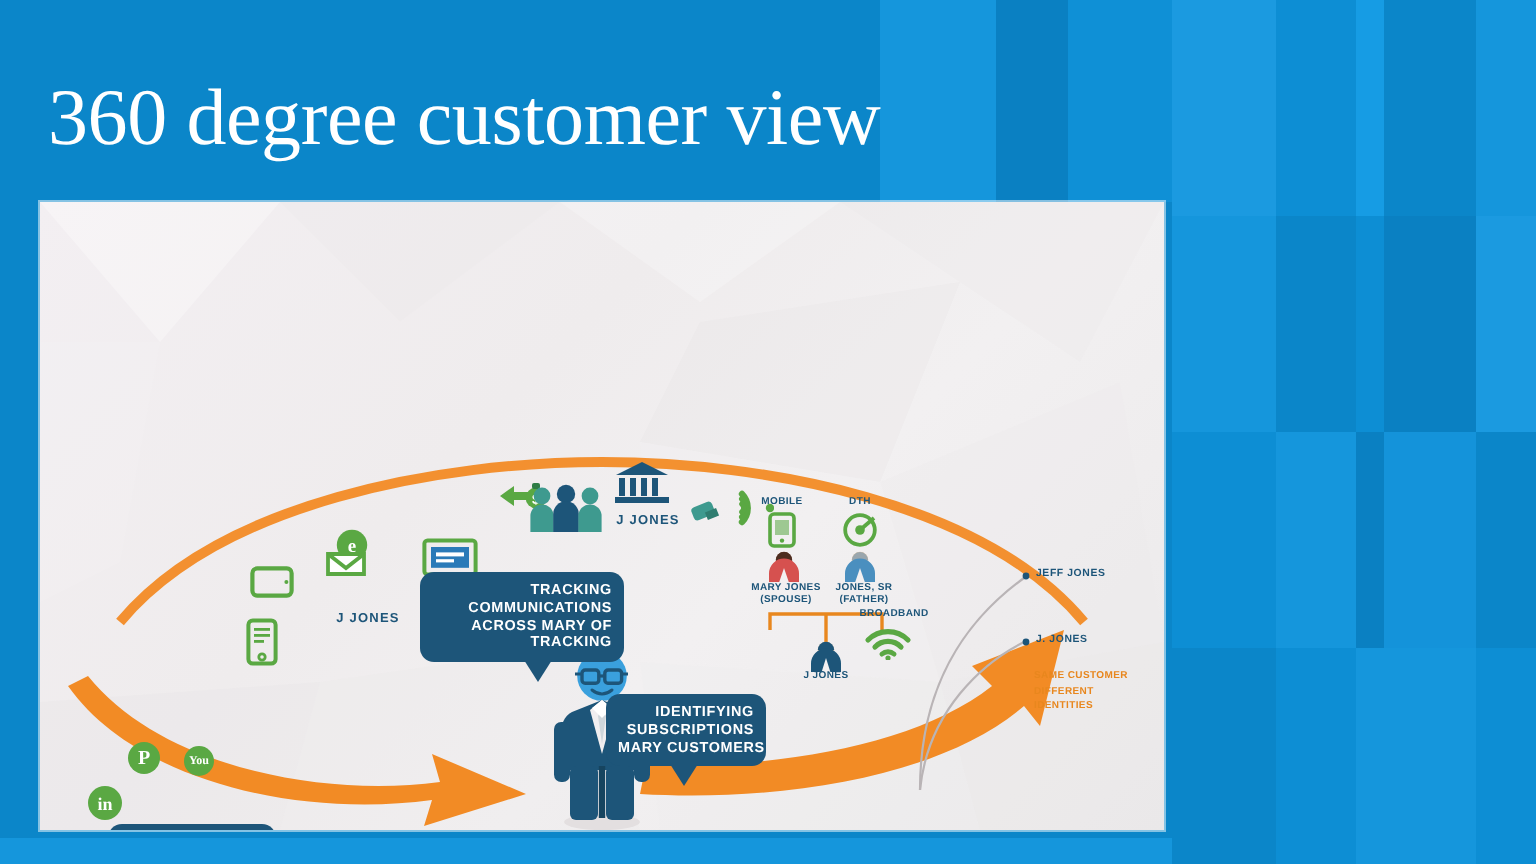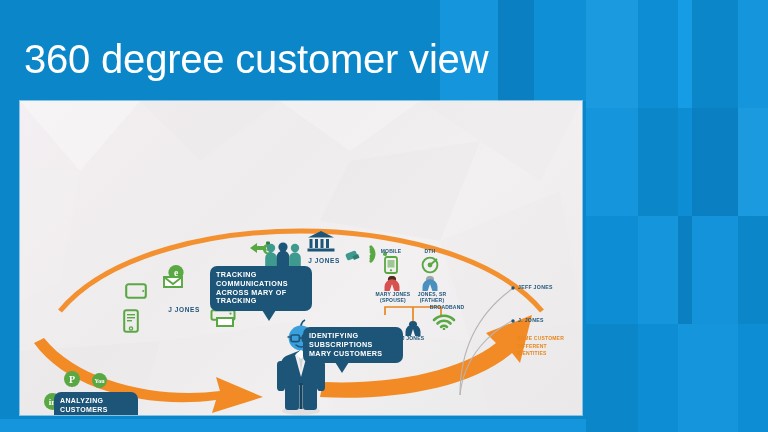--- a/index.html
+++ b/index.html
@@ -12,21 +12,21 @@
 
   
   #bg-mosaic { position:absolute; inset:0; z-index:0; background:#0b86c9; }
   .tile { position:absolute; }
 
   
   #slide-title {
     position:absolute; left:24px; top:36px; z-index:5;
     color:#ffffff; font-size:40px; font-weight:400;
     letter-spacing:-0.2px; line-height:46px;
-    font-family:Liberation Sans, sans-serif;
+    font-family:Liberation Serif, serif;
     white-space:nowrap;
   }
 
   
   #infographic-panel {
     position:absolute; left:20px; top:101px; width:562px; height:314px;
     z-index:4; overflow:hidden;
     background:linear-gradient(135deg,#f3eff2 0%,#efeced 38%,#f2f0f1 62%,#ebe9ea 100%);
     box-shadow:0 0 0 1px rgba(255,255,255,.5);
   }
@@ -34,41 +34,42 @@
   .poly { position:absolute; opacity:.5; }
 
   
   #flow-arrows { position:absolute; inset:0; z-index:6; pointer-events:none; }
 
   
   .callout {
     position:absolute; z-index:12;
     background:#1d5579; color:#ffffff;
     border-radius:7px;
-    text-align:left;
+    text-align:right;
     font-weight:bold;
     letter-spacing:.35px;
     padding:5px 6px;
     line-height:1.22;
     font-family:"Liberation Sans", sans-serif;
+    margin-top:20px;
   }
   .callout:after{
     content:""; position:absolute; width:0; height:0;
     border-left:7px solid transparent; border-right:7px solid transparent;
     border-top:11px solid #1d5579;
   }
   .callout .ln { display:block; white-space:nowrap; }
 
   #callout-understanding { left:56px; top:228px; width:106px; font-size:7.2px; }
   #callout-understanding:after { left:40px; bottom:-10px; }
 
   #callout-tracking { left:190px; top:165px; width:102px; font-size:7.2px; }
   #callout-tracking:after { left:52px; bottom:-10px; }
 
-  #callout-identifying { left:283px; top:226px; width:100px; font-size:7.2px; }
+  #callout-identifying { left:283px; top:226px; width:80px; font-size:7.2px; }
   #callout-identifying:after { left:32px; bottom:-10px; }
 
   #callout-analyzing { left:34px; top:291px; width:84px; font-size:7px; }
   #callout-analyzing:after { left:44px; bottom:-10px; }
 
   #callout-having { left:345px; top:283px; width:84px; font-size:7.2px; }
   #callout-having:after { left:22px; bottom:-10px; }
 
   
   .ic { position:absolute; z-index:10; }

